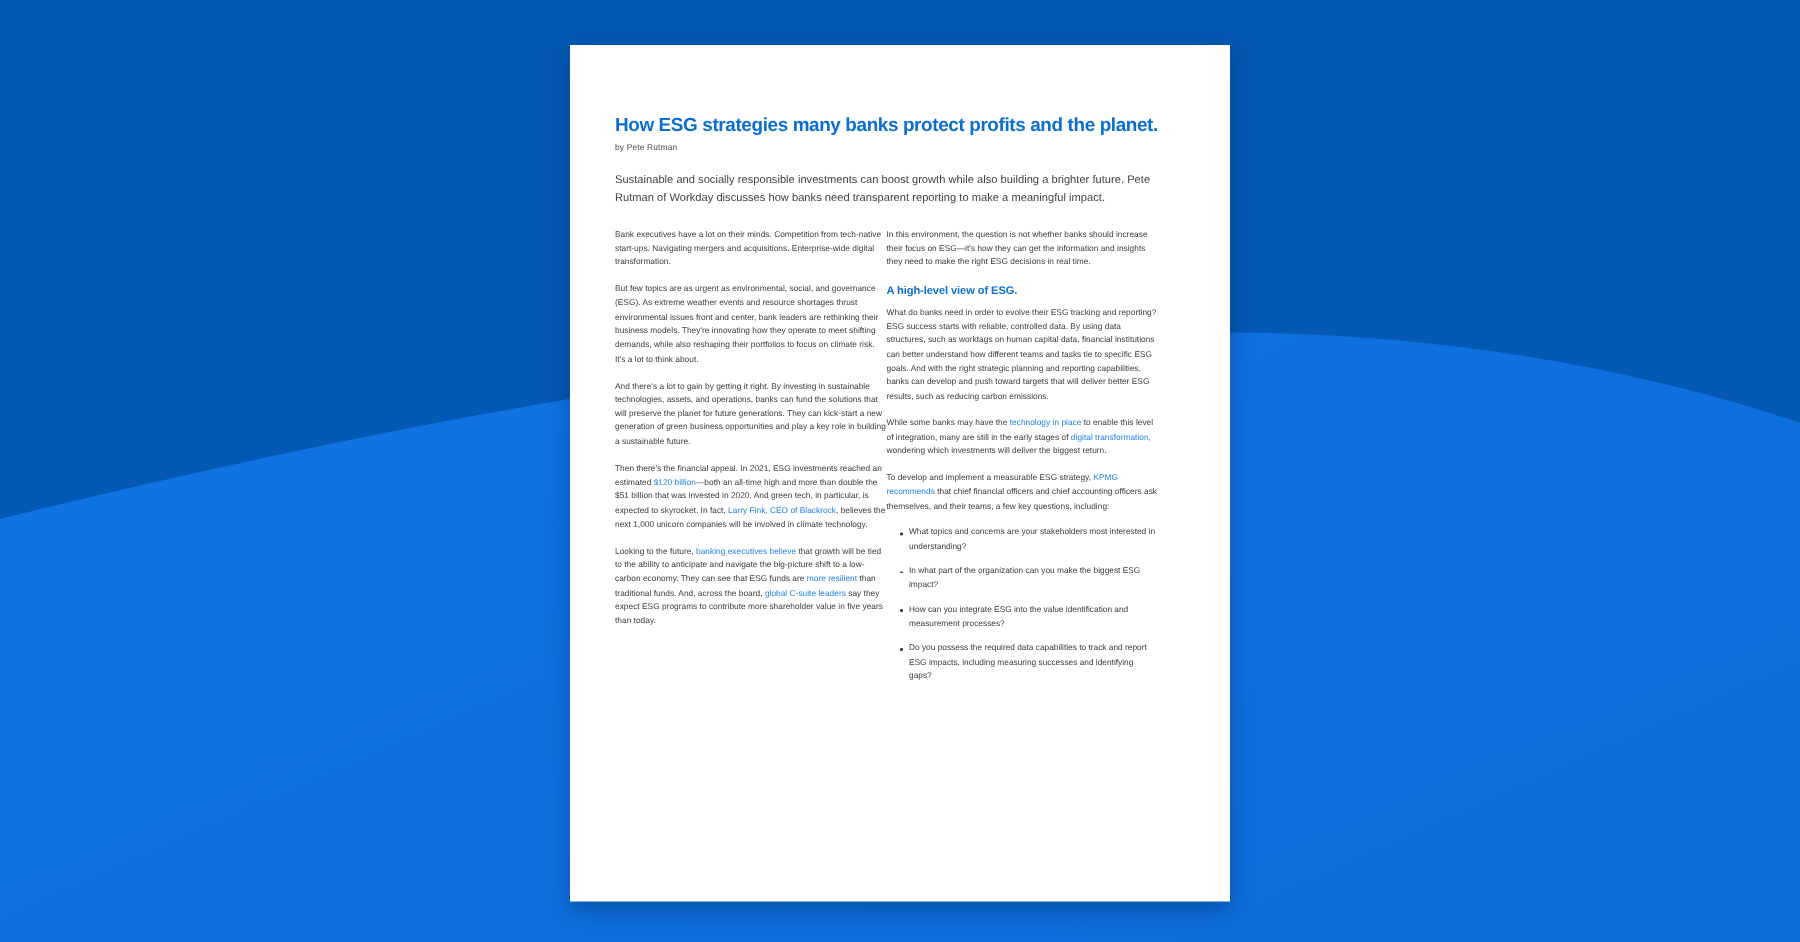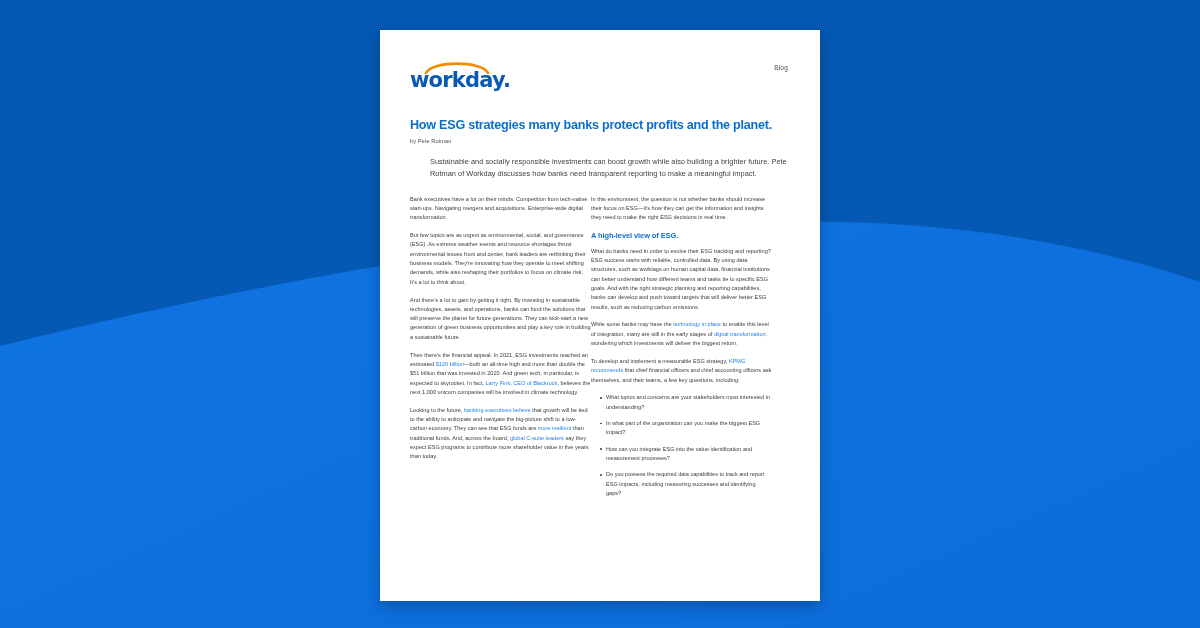--- a/index.html
+++ b/index.html
@@ -92,21 +92,20 @@
     letter-spacing: 0.1px;
   }
 
   .doc-standfirst {
     margin-top: 12px;
     font-size: 7.4px;
     line-height: 1.62;
     color: #3e3e3e;
     letter-spacing: 0.02px;
     max-width: 358px;
-    margin-left: 20px;
   }
 
   
   .doc-columns {
     margin-top: 15px;
     display: flex;
   }
 
   .doc-col { width: 181px; }
 
@@ -170,31 +169,20 @@
       <stop offset="60%" stop-color="#0d6fdd"></stop>
       <stop offset="100%" stop-color="#0c6ad6"></stop>
     </linearGradient>
   </defs>
   <rect x="0" y="0" width="1200" height="628" fill="#0558b3"></rect>
   <path d="M -40 790 L -40 356 C 180 300 420 252 640 230 C 860 208 1060 228 1240 296 L 1240 790 Z" fill="url(#lightGrad)"></path>
 </svg>
 
 <div id="doc-page">
 
-  <div class="doc-header">
-
-    <div class="logo-wrap">
-      <svg class="logo-arc" width="66" height="16" viewBox="0 0 66 16">
-        <path d="M2 15 C 8 2.5, 58 2.5, 64 15" fill="none" stroke="#f38b00" stroke-width="2.6" stroke-linecap="round"></path>
-      </svg>
-      <span class="logo-word"><span>workday</span><span class="dot">.</span></span>
-    </div>
-
-    <div class="blog-tag">Blog</div>
-  </div>
 
   <h1 class="doc-title">How ESG strategies many banks protect profits and the planet.</h1>
   <div class="doc-byline">by Pete Rutman</div>
   <p class="doc-standfirst">Sustainable and socially responsible investments can boost growth while also building a brighter future. Pete Rutman of Workday discusses how banks need transparent reporting to make a meaningful impact.</p>
 
   <div class="doc-columns">
 
     <div class="doc-col">
       <p>Bank executives have a lot on their minds. Competition from tech-native start-ups. Navigating mergers and acquisitions. Enterprise-wide digital transformation.</p>
       <p>But few topics are as urgent as environmental, social, and governance (ESG). As extreme weather events and resource shortages thrust environmental issues front and center, bank leaders are rethinking their business models. They're innovating how they operate to meet shifting demands, while also reshaping their portfolios to focus on climate risk. It's a lot to think about.</p>

